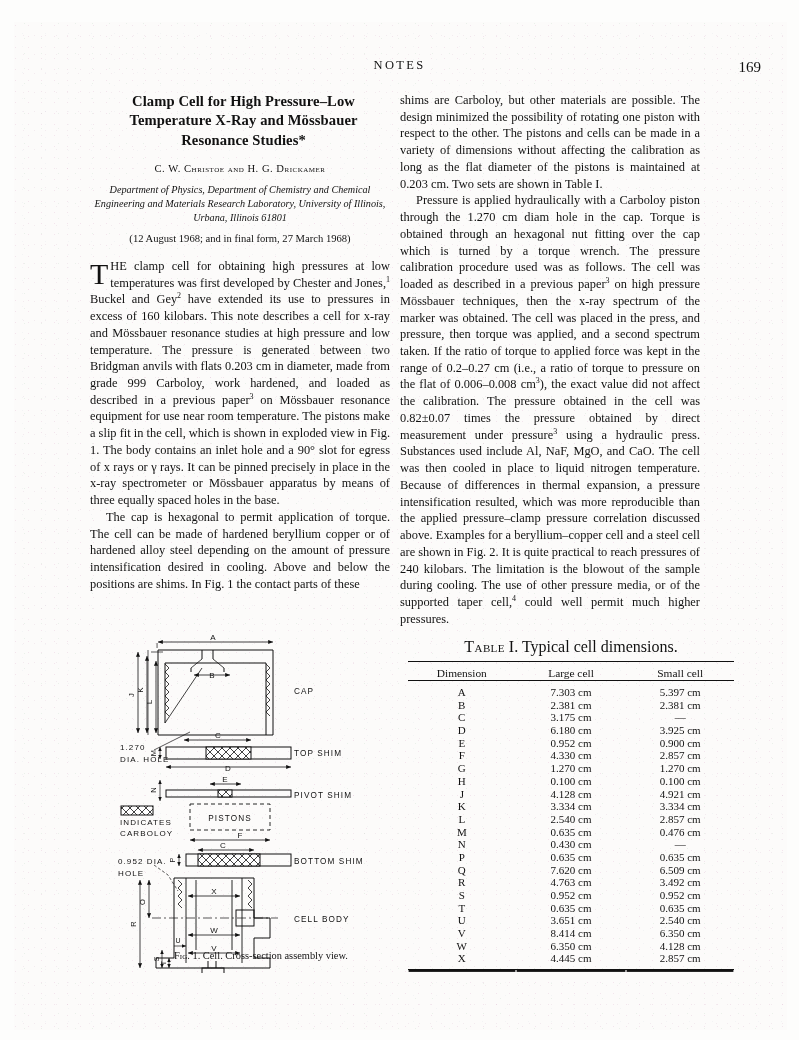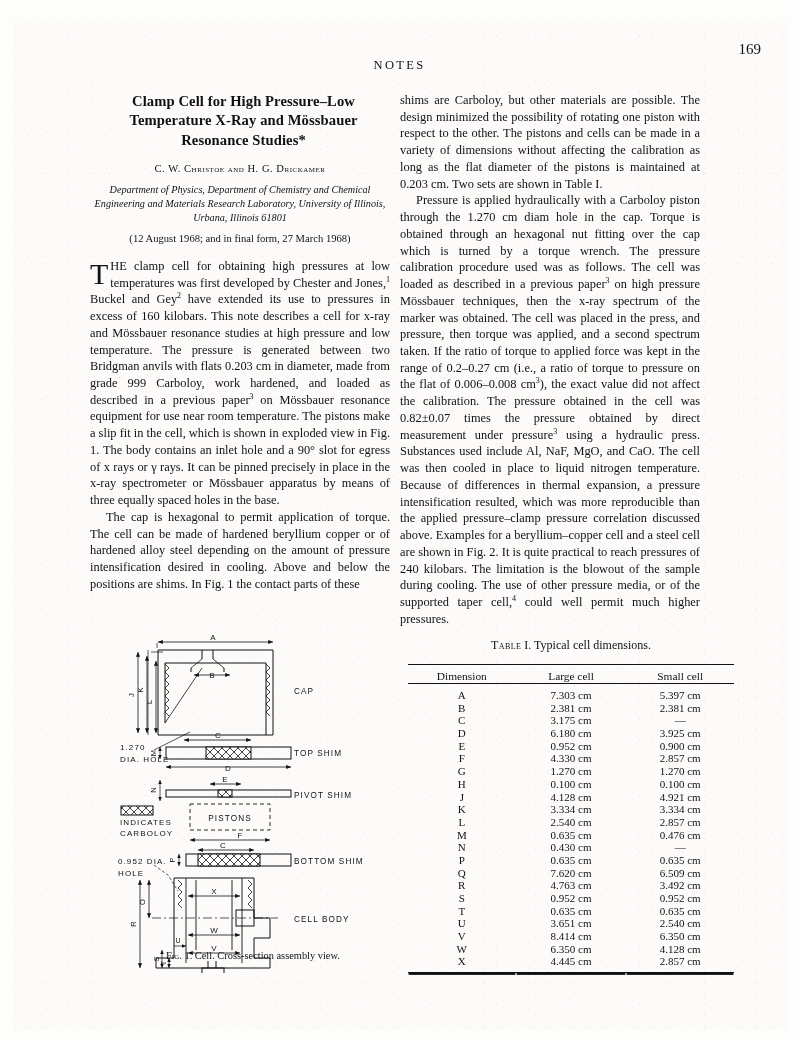--- a/index.html
+++ b/index.html
@@ -36,21 +36,21 @@
   .running-head {
     position: absolute;
     left: 0; right: 0; top: 58px;
     text-align: center;
     font-size: 12.5px;
     letter-spacing: 2.3px;
     font-family: Liberation Serif, serif;
   }
   .folio {
     position: absolute;
-    right: 38px; top: 41px;
+    right: 38px; top: 59px;
     font-size: 15px;
   }
 
   .col { position: absolute; width: 300px; text-align: justify; }
   .col-left  { left: 90px;  top: 92px; }
   .col-right { left: 400px; top: 92px; }
 
   .title {
     text-align: center;
     font-weight: bold;
@@ -101,37 +101,37 @@
 
   
   #figure {
     position: absolute;
     left: 118px; top: 628px;
     width: 285px; height: 345px;
   }
   #figure svg { display: block; }
   .figcap {
     position: absolute;
-    left: 108px; top: 950px;
+    left: 116px; top: 950px;
     width: 290px;
     font-size: 10.4px;
     text-align: center;
   }
   .figcap .sc { font-variant: small-caps; }
 
   
   #table-wrap {
     position: absolute;
     left: 408px; top: 638px;
     width: 326px;
   }
   .table-title {
     text-align: center;
-    font-size: 12px;
-    margin-bottom: 11px;
+    font-size: 16px;
+    margin-bottom: 5px;
   }
   .table-title .sc { font-variant: small-caps; letter-spacing: .4px; }
   table.dims {
     width: 100%;
     border-collapse: collapse;
     font-size: 11px;
   }
   table.dims th {
     font-weight: normal;
     font-size: 11.4px;

